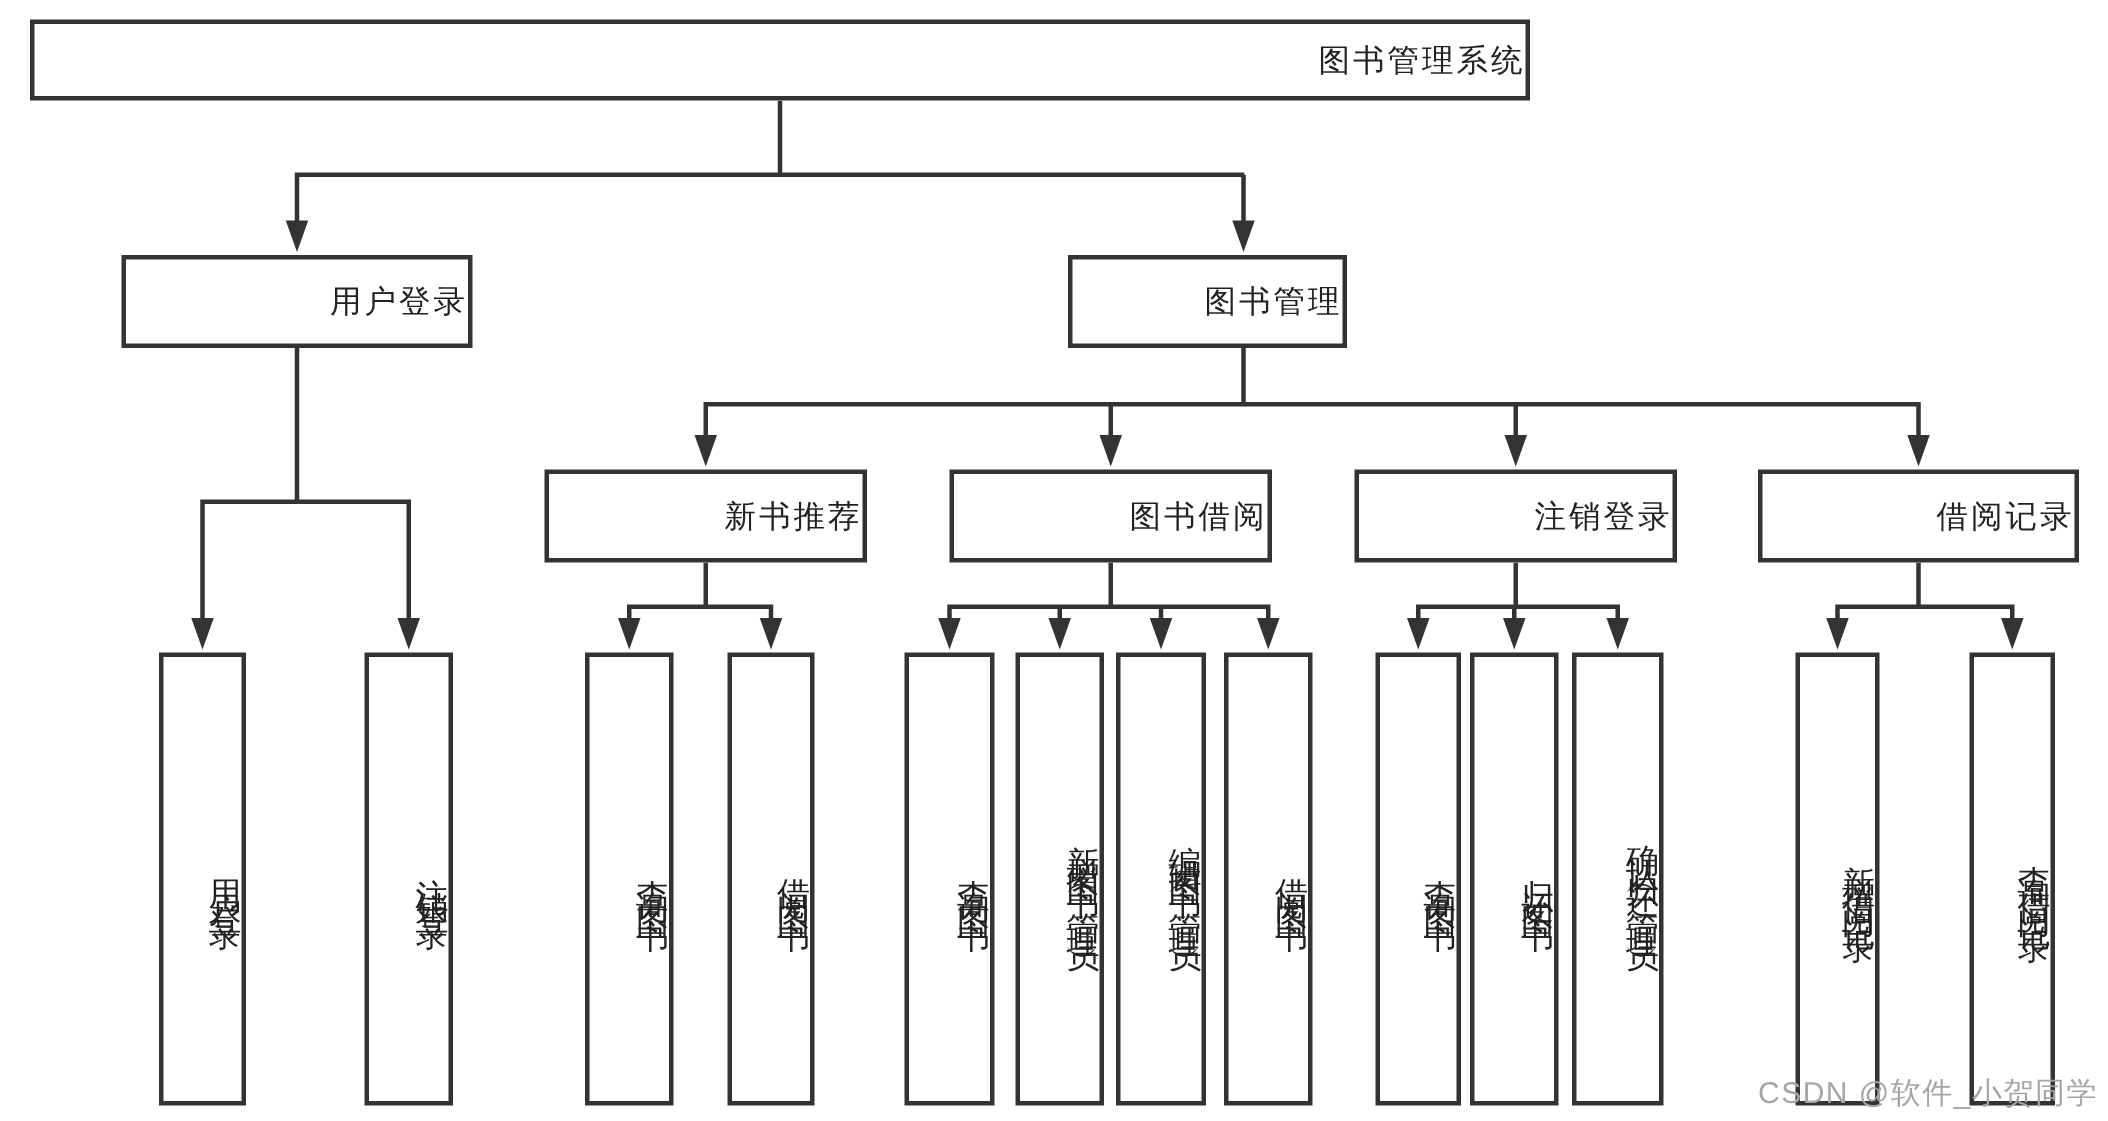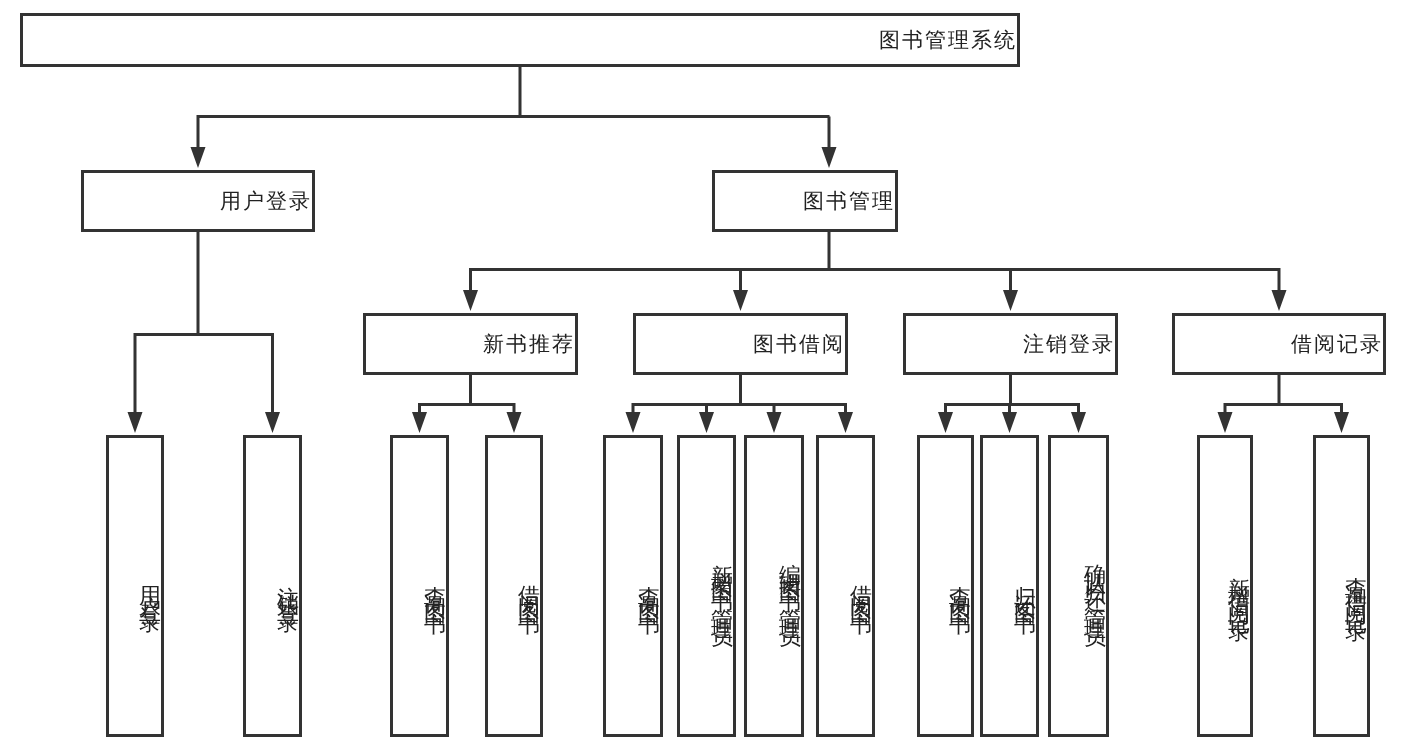--- a/index.html
+++ b/index.html
@@ -182,14 +182,15 @@
     <span class="label">确认归还（管理员）</span>
   </div>
 
   <div class="node vnode" style="left:1197px; top:435px; width:56px; height:302px;">
     <span class="label">新增借阅记录</span>
   </div>
   <div class="node vnode" style="left:1313px; top:435px; width:57px; height:302px;">
     <span class="label">查询借阅记录</span>
   </div>
 
+  <div class="watermark">CSDN @软件_小贺同学</div>
 
 </div>
 
 </body></html>

